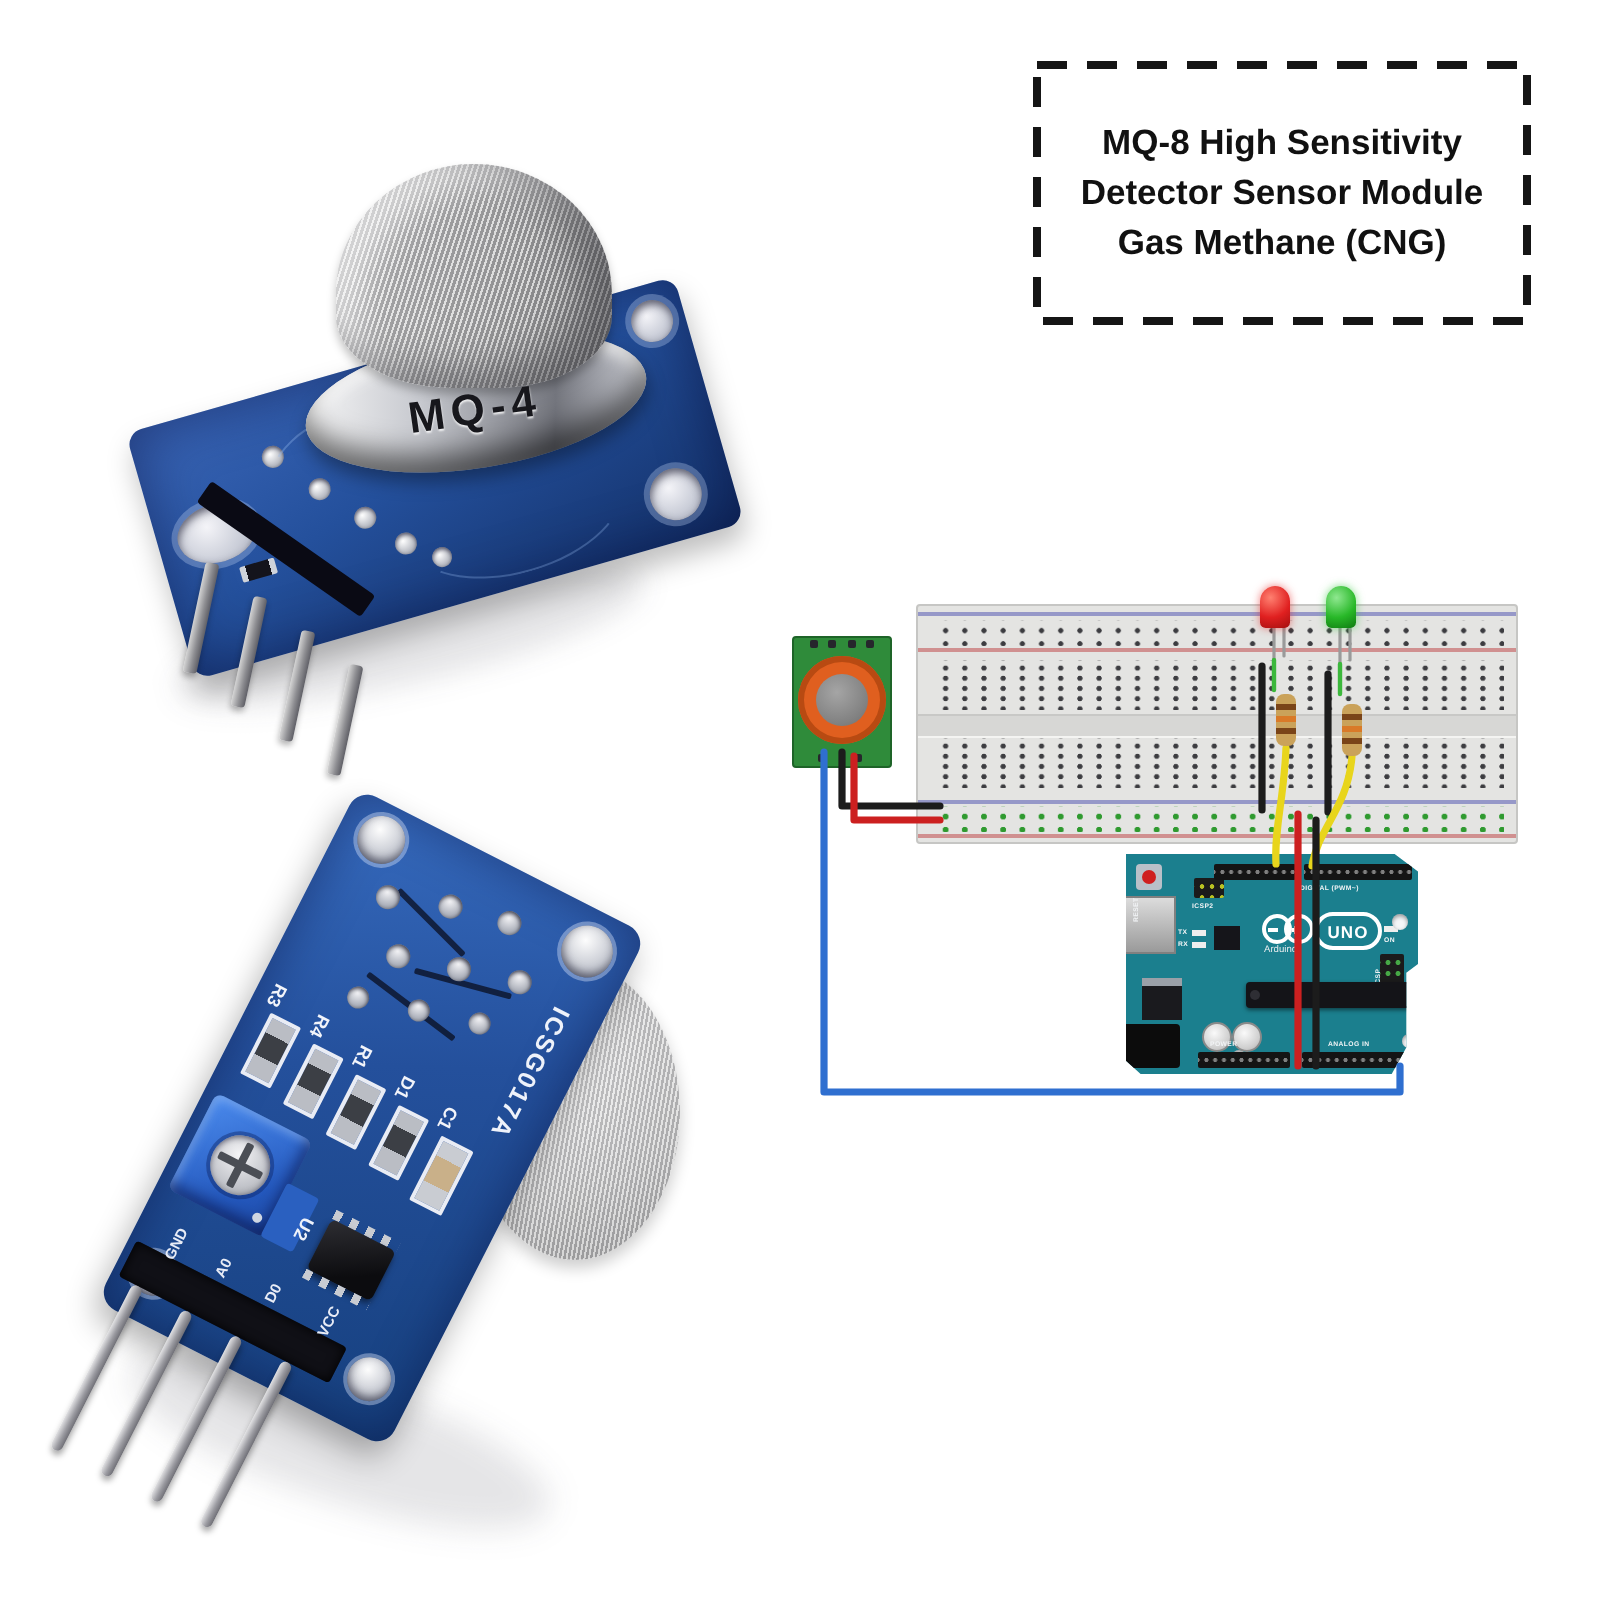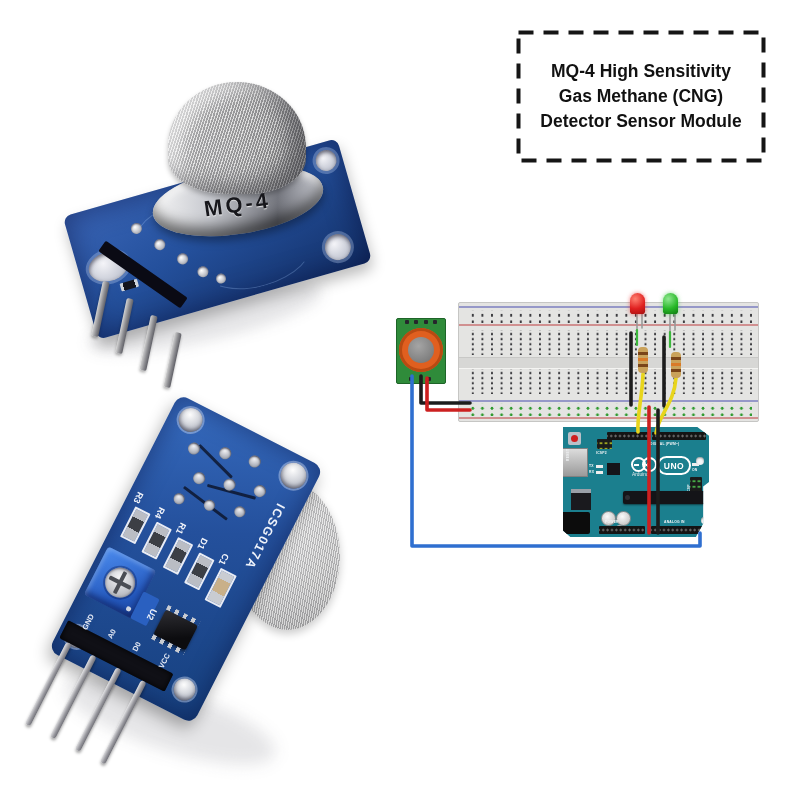--- a/index.html
+++ b/index.html
@@ -154,23 +154,23 @@
 </head>
 <body>
 
 <div class="canvas">
 
   <div class="abs title-box">
     <svg width="250" height="133">
       <rect x="2.5" y="2.5" width="245" height="128" fill="none" stroke="#151515" stroke-width="4" stroke-dasharray="15 10"></rect>
     </svg>
     <div class="title-lines">
-      <div>MQ-4 High Sensitivity</div>
+      <div>MQ-8 High Sensitivity</div>
+      <div>Detector Sensor Module</div>
       <div>Gas Methane (CNG)</div>
-      <div>Detector Sensor Module</div>
     </div>
   </div>
 
   <div class="abs front-shadow"></div>
   <div class="abs front-pcb">
     <div class="hole" style="left:10px;top:46px;width:40px;height:29px;"></div>
     <div class="hole" style="right:16px;bottom:10px;width:26px;height:26px;"></div>
     <div class="hole" style="right:6px;top:8px;width:21px;height:21px;"></div>
     <div class="pad" style="left:62px;top:26px;width:11px;height:11px;"></div>
     <div class="pad" style="left:80px;top:48px;width:11px;height:11px;"></div>

